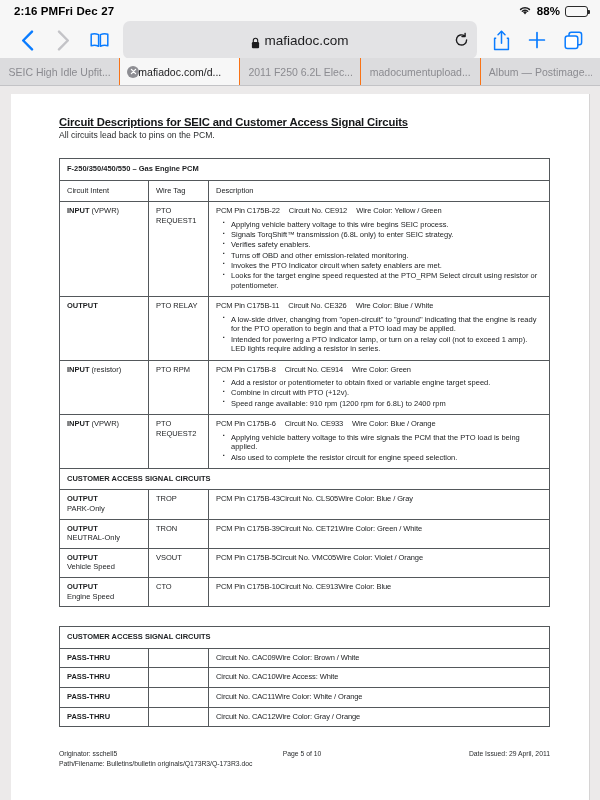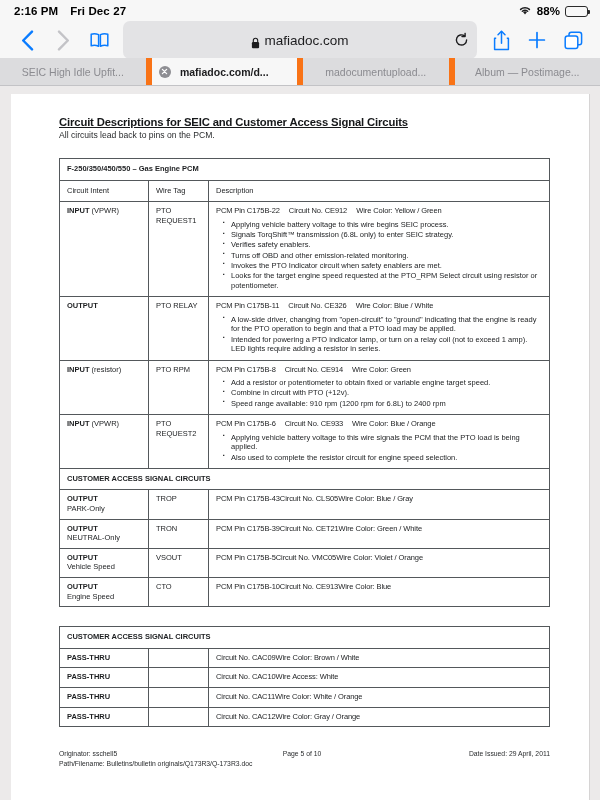--- a/index.html
+++ b/index.html
@@ -16,21 +16,21 @@
     height: 22px;
     display: flex;
     align-items: center;
     padding: 0 12px 0 14px;
     background: #f7f7f7;
     font-size: 11.5px;
     font-weight: 600;
     color: #000;
     letter-spacing: .1px;
   }
-  .sb-time { margin-right: 12px; }
+  .sb-time { }
   .sb-date { font-weight: 600; }
   .sb-right {
     margin-left: auto;
     display: flex;
     align-items: center;
     gap: 5px;
   }
   .wifi-icon { display: block; }
   .sb-batt-pct { font-size: 11.5px; font-weight: 700; }
   .batt {
@@ -111,39 +111,39 @@
     height: 27px;
     background: #d9d9dc;
     display: flex;
     align-items: stretch;
     border-bottom: 1px solid #c3c3c6;
   }
   .tab {
     flex: 1 1 0;
     min-width: 0;
     background: #dcdcde;
-    border-right: 6px solid #f97316;
+    border-right: 1px solid #f97316;
     display: flex;
     align-items: center;
     justify-content: center;
     position: relative;
     padding: 0 8px;
     box-sizing: border-box;
   }
   .tab:last-child { border-right: none; }
   .tab-label {
     font-size: 10.5px;
     color: #8b8b90;
     white-space: nowrap;
     overflow: hidden;
     text-overflow: clip;
     max-width: 100%;
   }
   .tab.active { background: #f7f7f7; }
-  .tab.active .tab-label { color: #1c1c1e; font-weight: 700; }
+  .tab.active .tab-label { color: #1c1c1e; font-weight: 400; }
   .tab-close {
     position: absolute;
     left: 7px;
     top: 50%;
     transform: translateY(-50%);
     width: 12px; height: 12px;
     border-radius: 50%;
     background: #8e8e93;
     display: flex;
     align-items: center;
@@ -345,20 +345,23 @@
   </div>
   <div class="tab active">
     <span class="tab-close">
       <svg width="7" height="7" viewBox="0 0 7 7">
         <path d="M1.4 1.4 L5.6 5.6 M5.6 1.4 L1.4 5.6" stroke="#ffffff" stroke-width="1.3" stroke-linecap="round"></path>
       </svg>
     </span>
     <span class="tab-label">mafiadoc.com/d...</span>
   </div>
   <div class="tab">
+    <span class="tab-label">2011 F250 6.2L Elec...</span>
+  </div>
+  <div class="tab">
     <span class="tab-label">madocumentupload...</span>
   </div>
   <div class="tab">
     <span class="tab-label">Album — Postimage...</span>
   </div>
 </div>
 
 <div class="viewport">
   <div class="page">
     <div class="page-inner">

